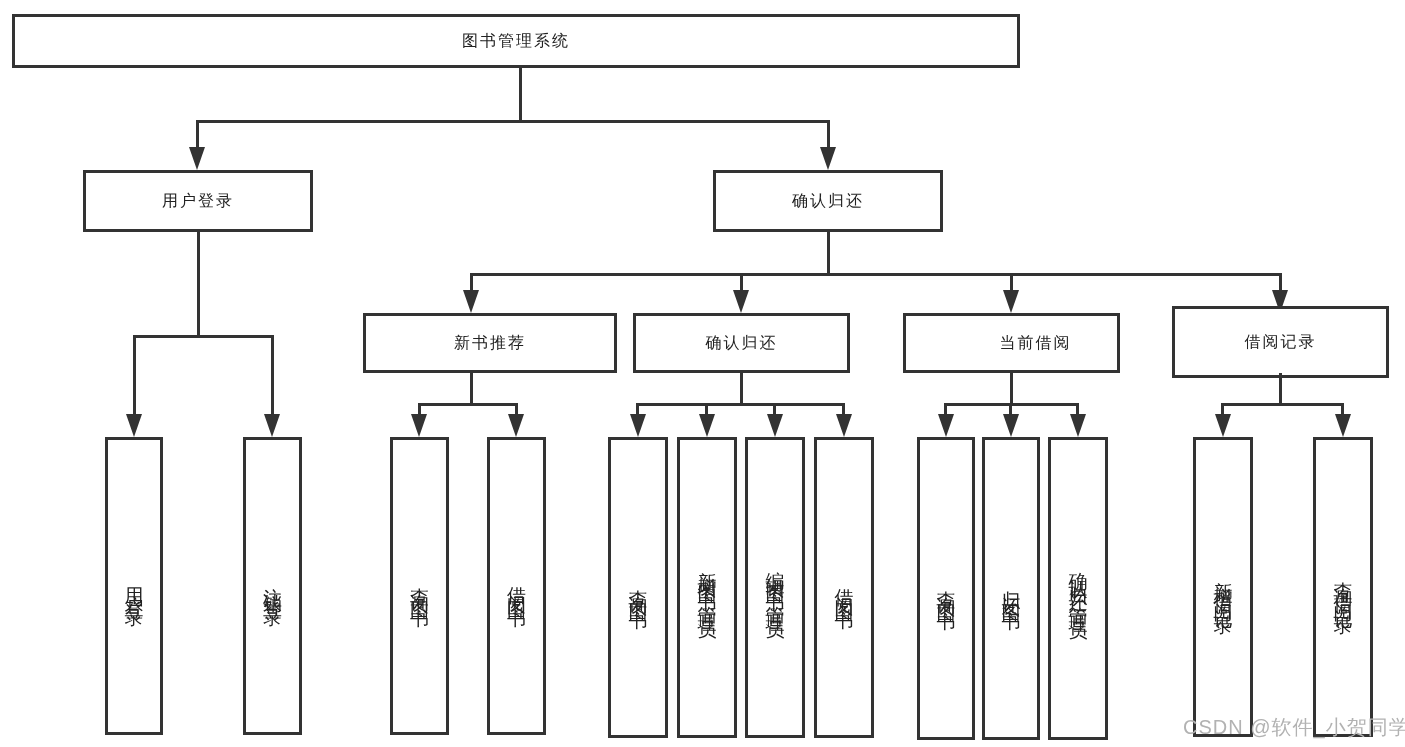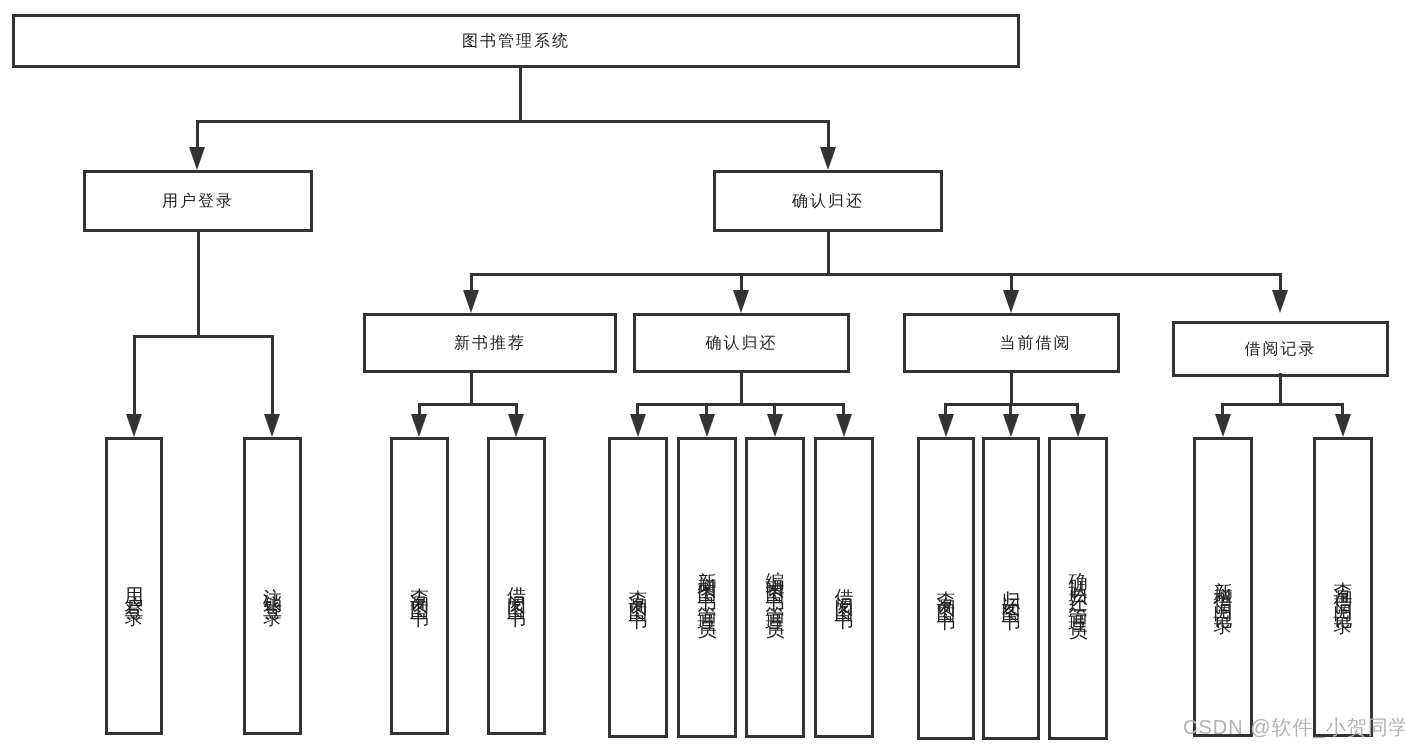--- a/index.html
+++ b/index.html
@@ -70,21 +70,21 @@
   <div class="v" style="left:1010px;top:273px;height:20px;"></div>
   <div class="v" style="left:1279px;top:273px;height:20px;"></div>
   <div class="arrow" style="left:463px;top:290px;"></div>
   <div class="arrow" style="left:733px;top:290px;"></div>
   <div class="arrow" style="left:1003px;top:290px;"></div>
   <div class="arrow" style="left:1272px;top:290px;"></div>
 
   <div class="node" style="left:363px;top:313px;width:254px;height:60px;">新书推荐</div>
   <div class="node" style="left:633px;top:313px;width:217px;height:60px;">确认归还</div>
   <div class="node" style="left:903px;top:313px;width:217px;height:60px;padding-left:48px;">当前借阅</div>
-  <div class="node" style="left:1172px;top:321px;width:217px;height:56px;">借阅记录</div>
+  <div class="node" style="left:1172px;top:306px;width:217px;height:72px;">借阅记录</div>
 
   <div class="v" style="left:470px;top:373px;height:30px;"></div>
   <div class="h" style="left:419px;top:403px;width:98px;"></div>
   <div class="v" style="left:418px;top:403px;height:12px;"></div>
   <div class="v" style="left:515px;top:403px;height:12px;"></div>
   <div class="arrow" style="left:411px;top:414px;"></div>
   <div class="arrow" style="left:508px;top:414px;"></div>
 
   <div class="v" style="left:740px;top:373px;height:30px;"></div>
   <div class="h" style="left:637px;top:403px;width:208px;"></div>

